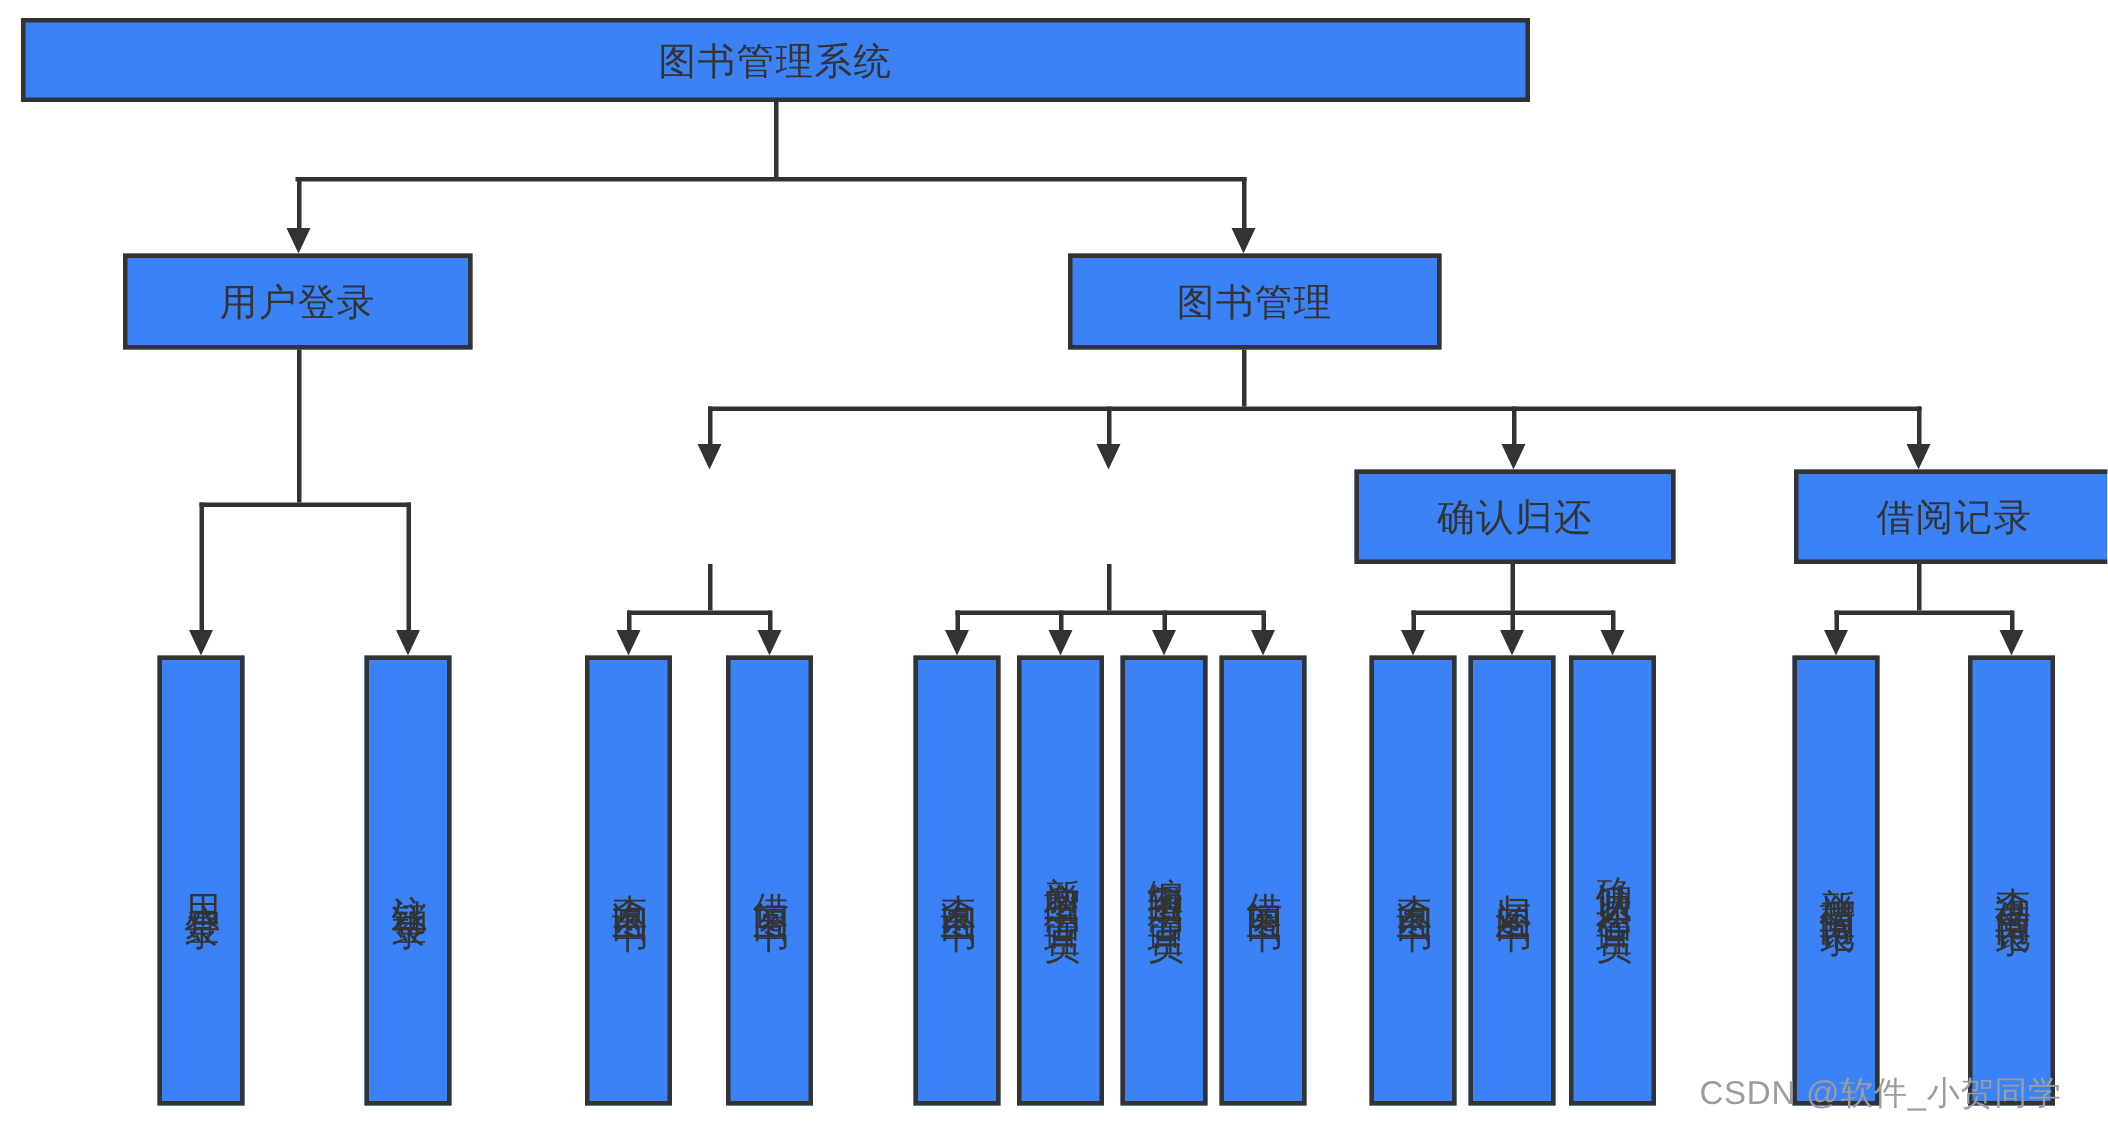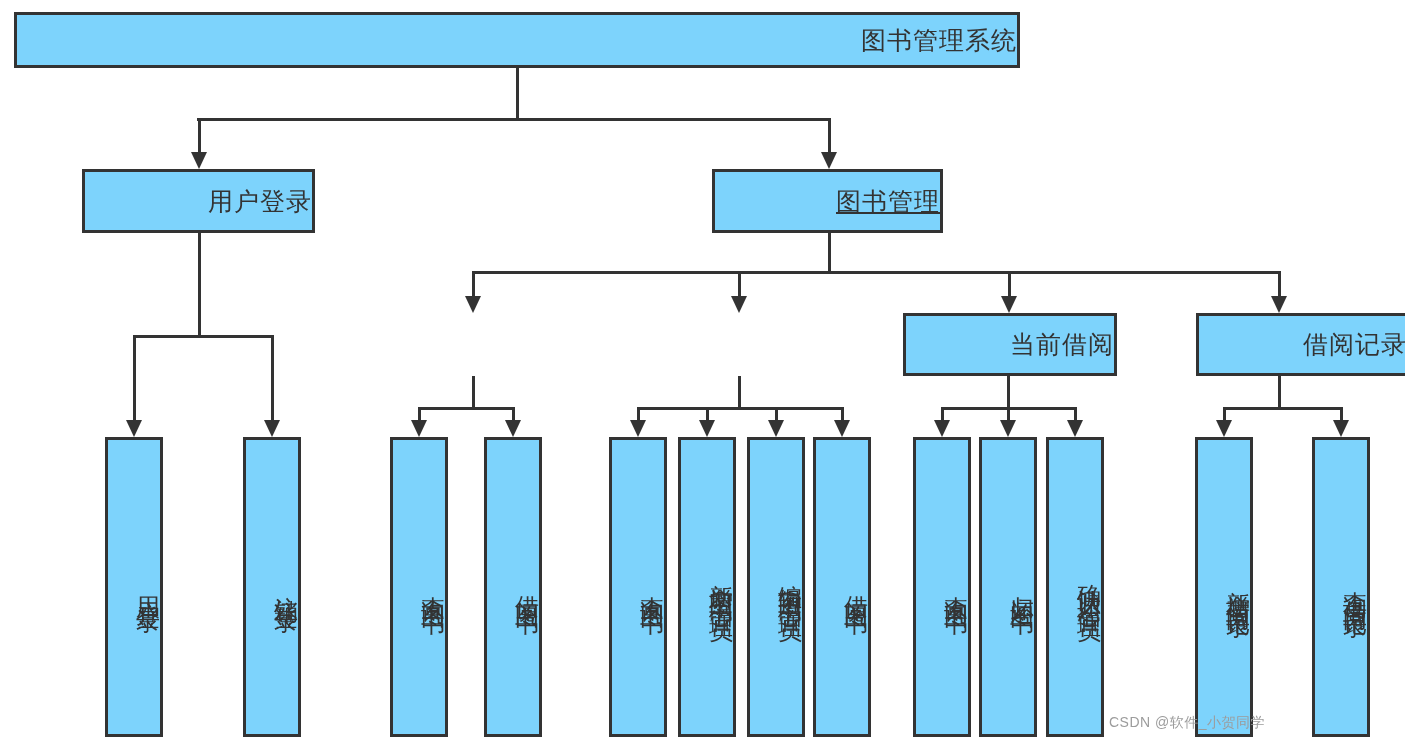--- a/index.html
+++ b/index.html
@@ -8,42 +8,42 @@
     --wm:#9c9c9c;
     --bg:#ffffff;
   }
   html,body{margin:0;padding:0;background:var(--bg);}
   body{font-family:"Liberation Sans","DejaVu Sans",sans-serif;}
   #stage{
     position:relative;width:1405px;height:747px;background:var(--bg);
     overflow:hidden;
   }
   .box{
-    position:absolute;box-sizing:border-box;background:#7dd3fc;
+    position:absolute;box-sizing:border-box;background:#3b82f6;
     border:3px solid var(--line);
-    display:flex;align-items:center;justify-content:flex-end;
+    display:flex;align-items:center;justify-content:center;
     color:var(--text);
   }
   .hbox{font-size:25px;letter-spacing:1px;}
   .leaf{font-size:24px;}
   .leaf .vtext{
     writing-mode:vertical-rl;text-orientation:mixed;
     letter-spacing:5px;line-height:1;white-space:nowrap;
     color:var(--text);
   }
   .vline{position:absolute;width:3px;background:var(--line);}
   .hline{position:absolute;height:3px;background:var(--line);}
   .ahead{
     position:absolute;width:0;height:0;
     border-left:8px solid transparent;border-right:8px solid transparent;
     border-top:17px solid var(--line);
   }
   .watermark{
-    position:absolute;left:1109px;top:714px;z-index:6;
-    font-size:14px;color:var(--wm);letter-spacing:0.5px;white-space:nowrap;
+    position:absolute;left:1133px;top:714px;z-index:6;
+    font-size:22px;color:var(--wm);letter-spacing:0.5px;white-space:nowrap;
   }
 </style>
 </head>
 <body>
 
 <div id="stage">
 
   <div class="box hbox" style="left:14px;top:12px;width:1006px;height:56px;">
     <span>图书管理系统</span>
   </div>
@@ -51,21 +51,21 @@
   <div class="vline" style="left:516px;top:68px;height:50px;"></div>
   <div class="hline" style="left:197px;top:118px;width:634px;"></div>
   <div class="vline" style="left:198px;top:118px;height:35px;"></div>
   <div class="ahead" style="left:191px;top:152px;"></div>
   <div class="vline" style="left:828px;top:118px;height:35px;"></div>
   <div class="ahead" style="left:821px;top:152px;"></div>
 
   <div class="box hbox" style="left:82px;top:169px;width:233px;height:64px;">
     <span>用户登录</span>
   </div>
-  <div class="box hbox" style="left:712px;top:169px;width:231px;height:64px;text-decoration:underline;">
+  <div class="box hbox" style="left:712px;top:169px;width:249px;height:64px;">
     <span>图书管理</span>
   </div>
 
   <div class="vline" style="left:198px;top:233px;height:102px;"></div>
   <div class="hline" style="left:133px;top:335px;width:141px;"></div>
   <div class="vline" style="left:133px;top:335px;height:86px;"></div>
   <div class="ahead" style="left:126px;top:420px;"></div>
   <div class="vline" style="left:271px;top:335px;height:86px;"></div>
   <div class="ahead" style="left:264px;top:420px;"></div>
 
@@ -74,21 +74,21 @@
   <div class="vline" style="left:472px;top:271px;height:26px;"></div>
   <div class="ahead" style="left:465px;top:296px;"></div>
   <div class="vline" style="left:738px;top:271px;height:26px;"></div>
   <div class="ahead" style="left:731px;top:296px;"></div>
   <div class="vline" style="left:1008px;top:271px;height:26px;"></div>
   <div class="ahead" style="left:1001px;top:296px;"></div>
   <div class="vline" style="left:1278px;top:271px;height:26px;"></div>
   <div class="ahead" style="left:1271px;top:296px;"></div>
 
   <div class="box hbox" style="left:903px;top:313px;width:214px;height:63px;">
-    <span>当前借阅</span>
+    <span>确认归还</span>
   </div>
   <div class="box hbox" style="left:1196px;top:313px;width:214px;height:63px;">
     <span>借阅记录</span>
   </div>
 
   <div class="vline" style="left:472px;top:376px;height:31px;"></div>
   <div class="hline" style="left:418px;top:407px;width:96px;"></div>
   <div class="vline" style="left:418px;top:407px;height:14px;"></div>
   <div class="ahead" style="left:411px;top:420px;"></div>
   <div class="vline" style="left:512px;top:407px;height:14px;"></div>

